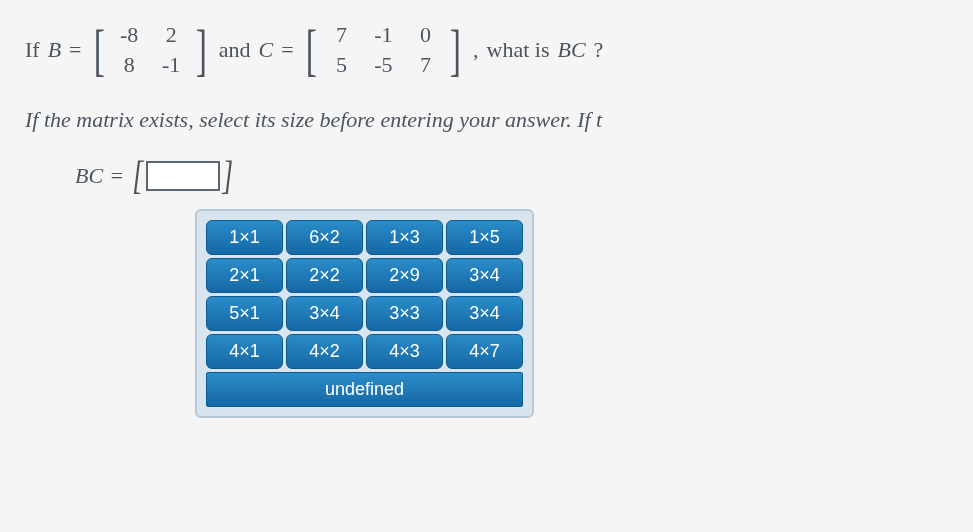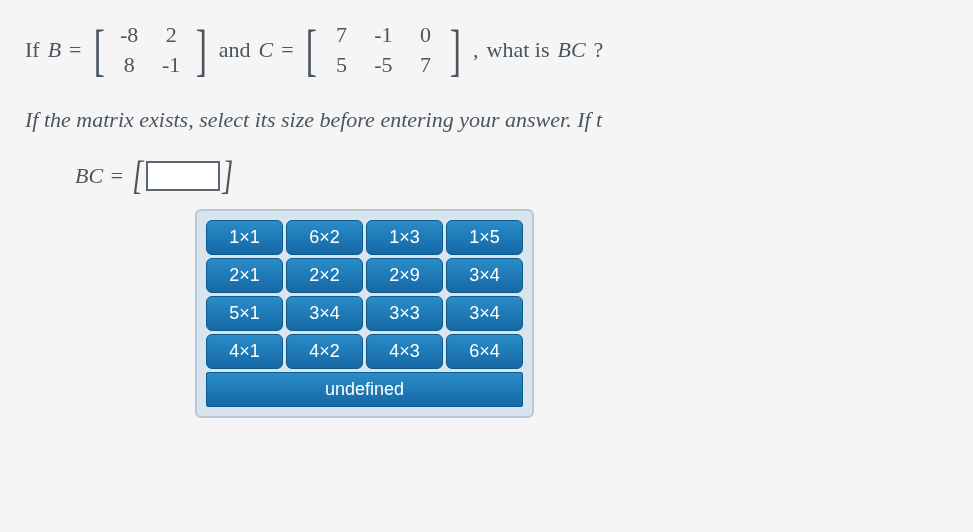--- a/index.html
+++ b/index.html
@@ -193,21 +193,21 @@
     <tr>
       <td class="size-btn">5×1</td>
       <td class="size-btn">3×4</td>
       <td class="size-btn">3×3</td>
       <td class="size-btn">3×4</td>
     </tr>
     <tr>
       <td class="size-btn">4×1</td>
       <td class="size-btn">4×2</td>
       <td class="size-btn">4×3</td>
-      <td class="size-btn">6×4</td>
+      <td class="size-btn">4×7</td>
     </tr>
     <tr>
       <td colspan="4" class="undefined-btn">undefined</td>
     </tr>
   </tbody>
     </table>
 </div>
 
 
 

